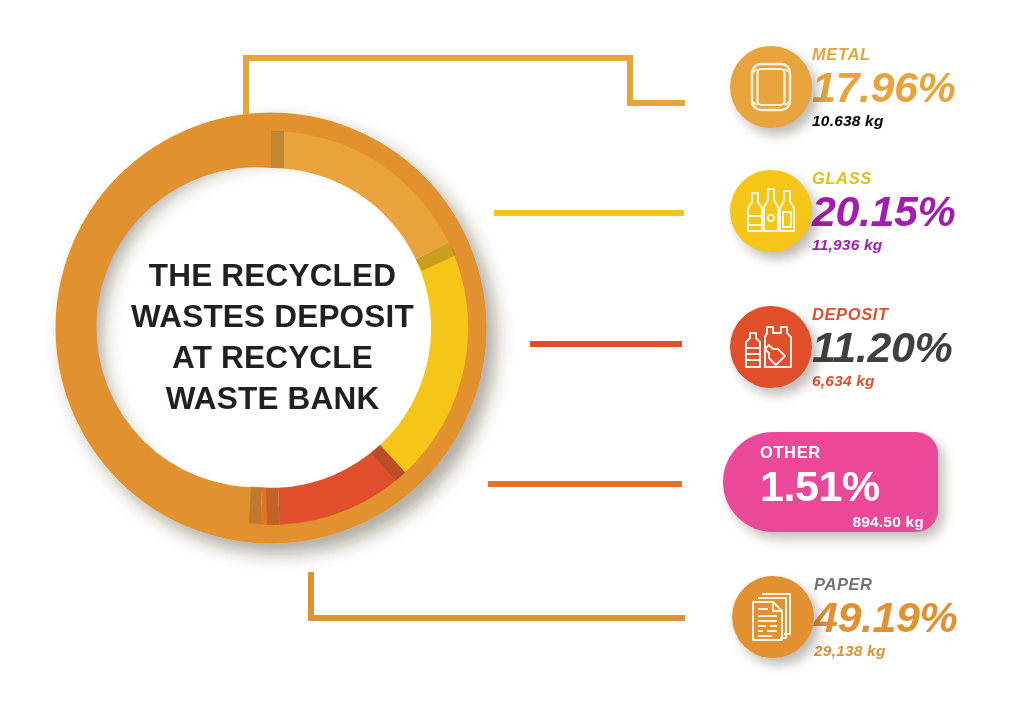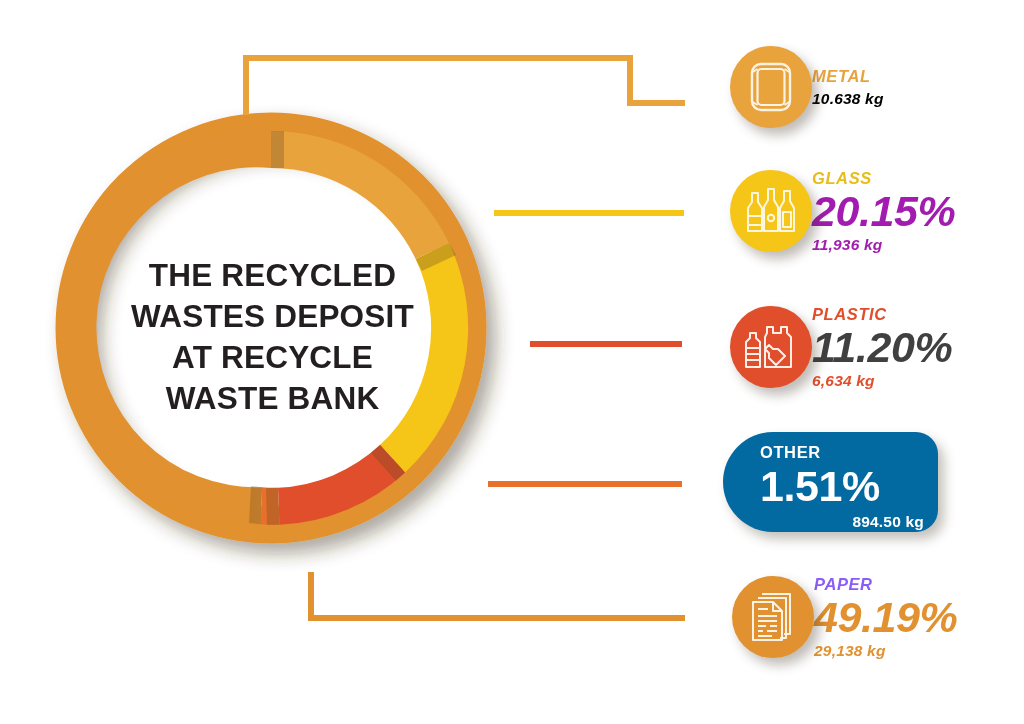--- a/index.html
+++ b/index.html
@@ -194,20 +194,21 @@
         <rect x="6" y="4" width="38" height="46" rx="9" ry="9" fill="none" stroke="#fdf3e2" stroke-width="2.4"></rect>
         <rect x="11.5" y="9" width="27" height="36" rx="4" ry="4" fill="none" stroke="#fdf3e2" stroke-width="2.2"></rect>
         <line x1="6" y1="12.5" x2="11.5" y2="9" stroke="#fdf3e2" stroke-width="1.8"></line>
         <line x1="44" y1="12.5" x2="38.5" y2="9" stroke="#fdf3e2" stroke-width="1.8"></line>
         <line x1="6" y1="41.5" x2="11.5" y2="45" stroke="#fdf3e2" stroke-width="1.8"></line>
         <line x1="44" y1="41.5" x2="38.5" y2="45" stroke="#fdf3e2" stroke-width="1.8"></line>
       </svg>
     </div>
     <div class="legend-text">
       <div class="legend-label" style="color:#E8A33D;">METAL</div>
+      <div class="legend-pct" style="color:#E8A33D;">17.96%</div>
       <div class="legend-kg" style="color:#000000;">10.638 kg</div>
     </div>
   </div>
 
   <div class="legend-row" id="row-glass" style="left:730px; top:170px;">
     <div class="badge" style="background:#F5C518;">
       <svg width="56" height="52" viewBox="0 0 56 52">
         <g fill="none" stroke="#fdf6de" stroke-width="2" stroke-linejoin="round">
 
           <path d="M 9 8 L 15 8 L 15 17 L 19 23 L 19 46 L 5 46 L 5 23 L 9 17 Z"></path>
@@ -240,27 +241,27 @@
           <path d="M 7 12 L 13 12 L 13 17 L 17 21 L 17 46 L 3 46 L 3 21 L 7 17 Z"></path>
           <line x1="3" y1="27" x2="17" y2="27"></line>
           <line x1="3" y1="33" x2="17" y2="33"></line>
           <line x1="3" y1="39" x2="17" y2="39"></line>
 
           <path d="M 22 28 L 26 24 L 30 28 L 35 28 L 42 35 L 33 44 L 26 37 L 26 32 Z"></path>
         </g>
       </svg>
     </div>
     <div class="legend-text">
-      <div class="legend-label" style="color:#E04E2B;">PLASTIC</div>
+      <div class="legend-label" style="color:#E04E2B;">DEPOSIT</div>
       <div class="legend-pct" style="color:#404040;">11.20%</div>
       <div class="legend-kg" style="color:#E04E2B;">6,634 kg</div>
     </div>
   </div>
 
-  <div id="row-other" style="background:#0369a1;">
+  <div id="row-other" style="background:#ec4899;">
     <div class="legend-label">OTHER</div>
     <div class="legend-pct">1.51%</div>
     <div class="legend-kg">894.50 kg</div>
   </div>
 
   <div class="legend-row" id="row-paper" style="left:732px; top:576px;">
     <div class="badge" style="background:#E1912F;">
       <svg width="54" height="54" viewBox="0 0 54 54">
         <g fill="none" stroke="#fdf3e2" stroke-width="2" stroke-linejoin="round">
 
@@ -275,19 +276,19 @@
           <line x1="12" y1="31" x2="31" y2="31"></line>
           <line x1="12" y1="36" x2="20" y2="36"></line>
           <line x1="24" y1="36" x2="31" y2="36"></line>
           <line x1="12" y1="41" x2="17" y2="41"></line>
           <line x1="21" y1="41" x2="31" y2="41"></line>
           <line x1="12" y1="46" x2="26" y2="46"></line>
         </g>
       </svg>
     </div>
     <div class="legend-text">
-      <div class="legend-label" style="color:#8b5cf6;">PAPER</div>
+      <div class="legend-label" style="color:#737373;">PAPER</div>
       <div class="legend-pct" style="color:#E1912F;">49.19%</div>
       <div class="legend-kg" style="color:#E1912F;">29,138 kg</div>
     </div>
   </div>
 
 </div>
 
 </body></html>

